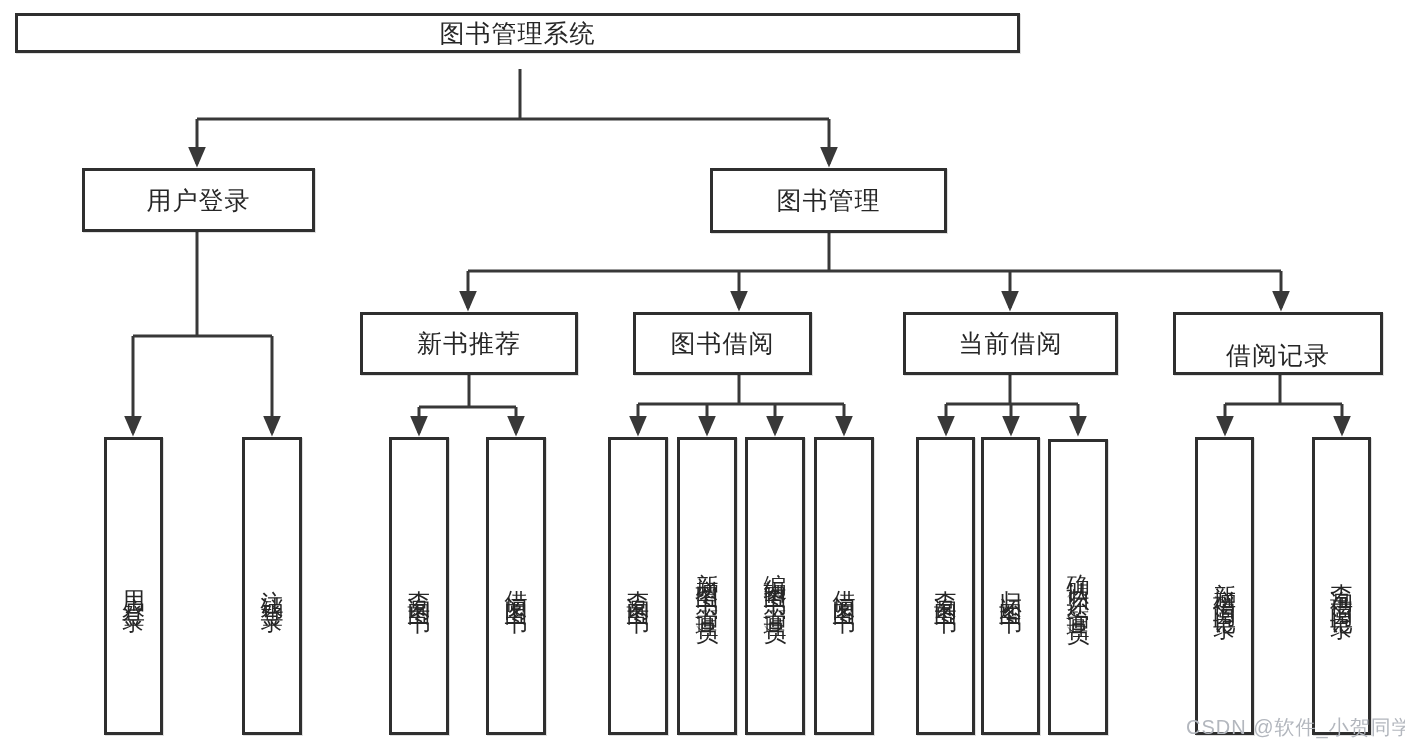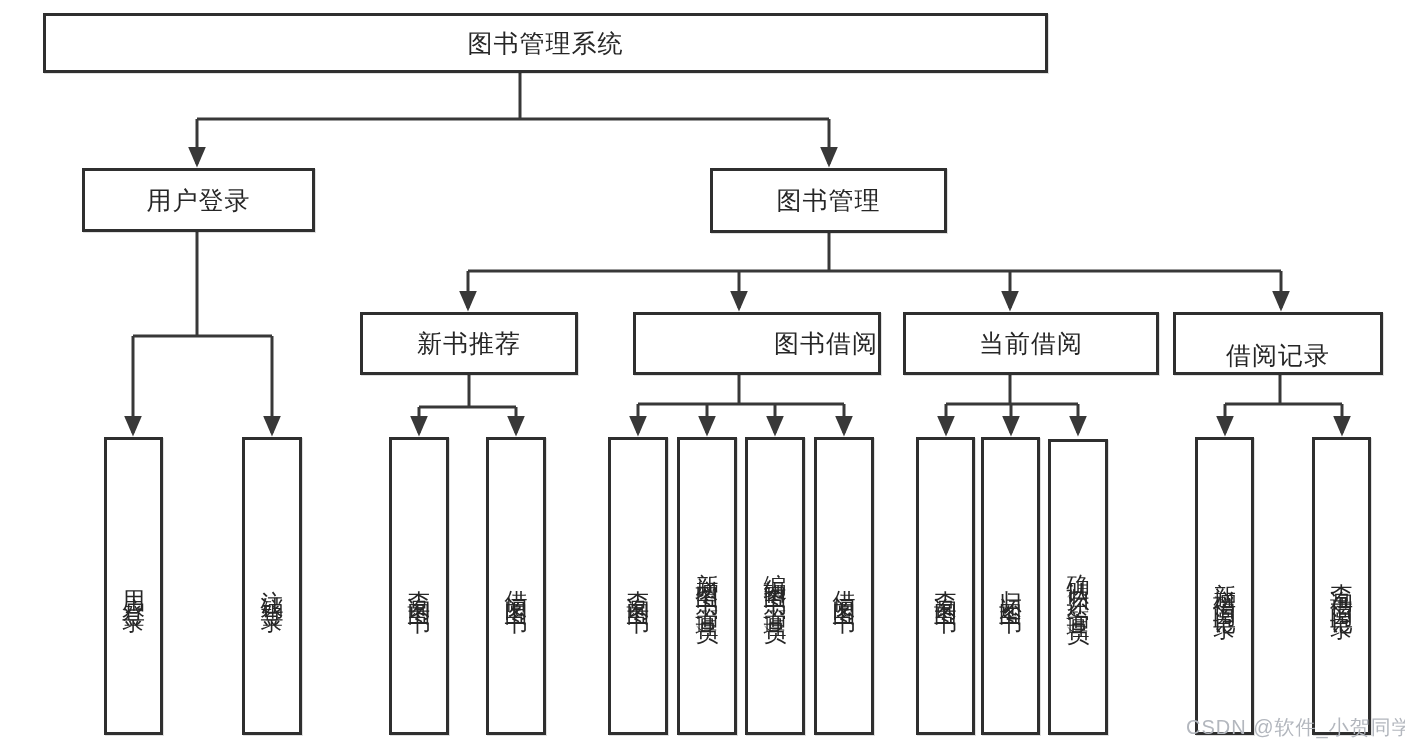--- a/index.html
+++ b/index.html
@@ -89,38 +89,38 @@
     <path class="cl" d="M946 404 V433" marker-end="url(#arrow)"></path>
     <path class="cl" d="M1011 404 V433" marker-end="url(#arrow)"></path>
     <path class="cl" d="M1078 404 V433" marker-end="url(#arrow)"></path>
 
     <path class="cl" d="M1280 375 V404"></path>
     <path class="cl" d="M1225 404 H1342"></path>
     <path class="cl" d="M1225 404 V433" marker-end="url(#arrow)"></path>
     <path class="cl" d="M1342 404 V433" marker-end="url(#arrow)"></path>
   </svg>
 
-  <div class="box" style="left:15px;top:13px;width:1005px;height:60px;margin-left:28px;">
+  <div class="box" style="left:15px;top:13px;width:1005px;height:40px;">
     <span class="hlabel">图书管理系统</span>
   </div>
 
   <div class="box" style="left:82px;top:168px;width:233px;height:64px;">
     <span class="hlabel">用户登录</span>
   </div>
   <div class="box" style="left:710px;top:168px;width:237px;height:65px;text-align:center;">
     <span class="hlabel">图书管理</span>
   </div>
 
   <div class="box" style="left:360px;top:312px;width:218px;height:63px;text-align:right;">
     <span class="hlabel">新书推荐</span>
   </div>
-  <div class="box" style="left:633px;top:312px;width:248px;height:63px;justify-content:flex-end;">
+  <div class="box" style="left:633px;top:312px;width:179px;height:63px;">
     <span class="hlabel">图书借阅</span>
   </div>
-  <div class="box" style="left:903px;top:312px;width:256px;height:63px;">
+  <div class="box" style="left:903px;top:312px;width:215px;height:63px;">
     <span class="hlabel">当前借阅</span>
   </div>
   <div class="box" style="left:1173px;top:312px;width:210px;height:63px;align-items:flex-end;">
     <span class="hlabel">借阅记录</span>
   </div>
 
   <div class="box leaf" style="left:104px;top:437px;width:59px;height:298px;">
     <span class="vtext">用户登录</span>
   </div>
   <div class="box leaf" style="left:242px;top:437px;width:60px;height:298px;">

